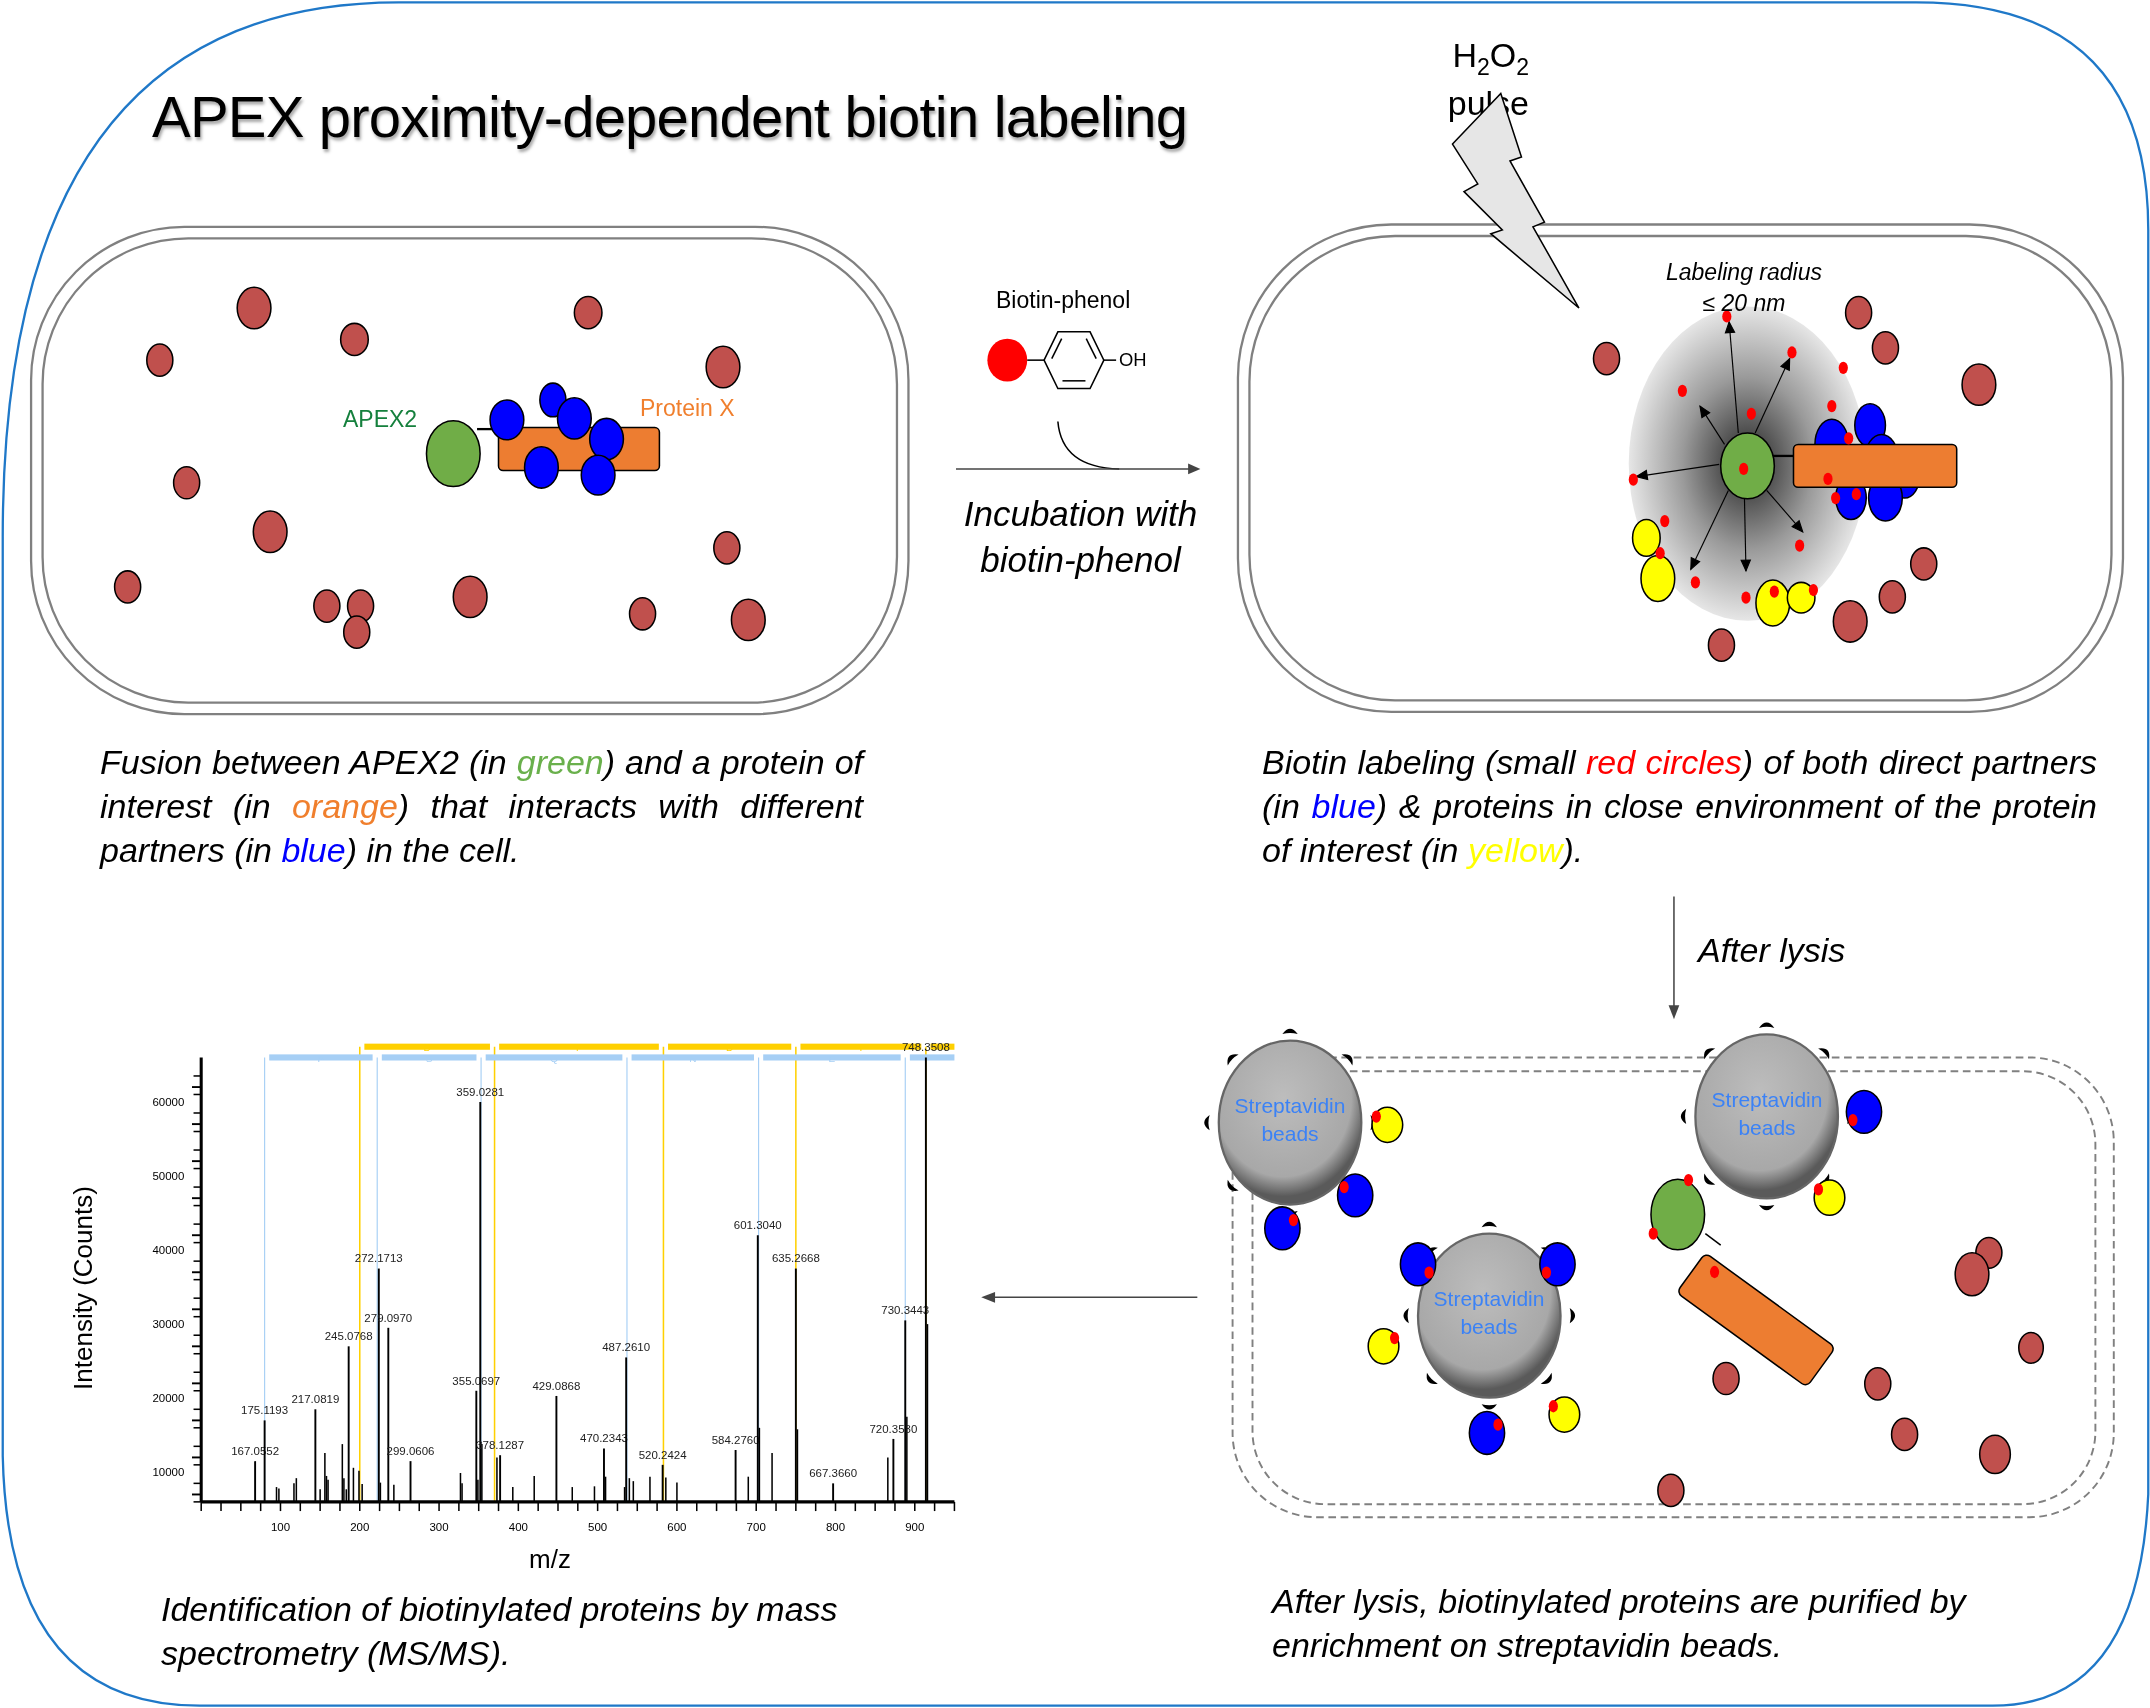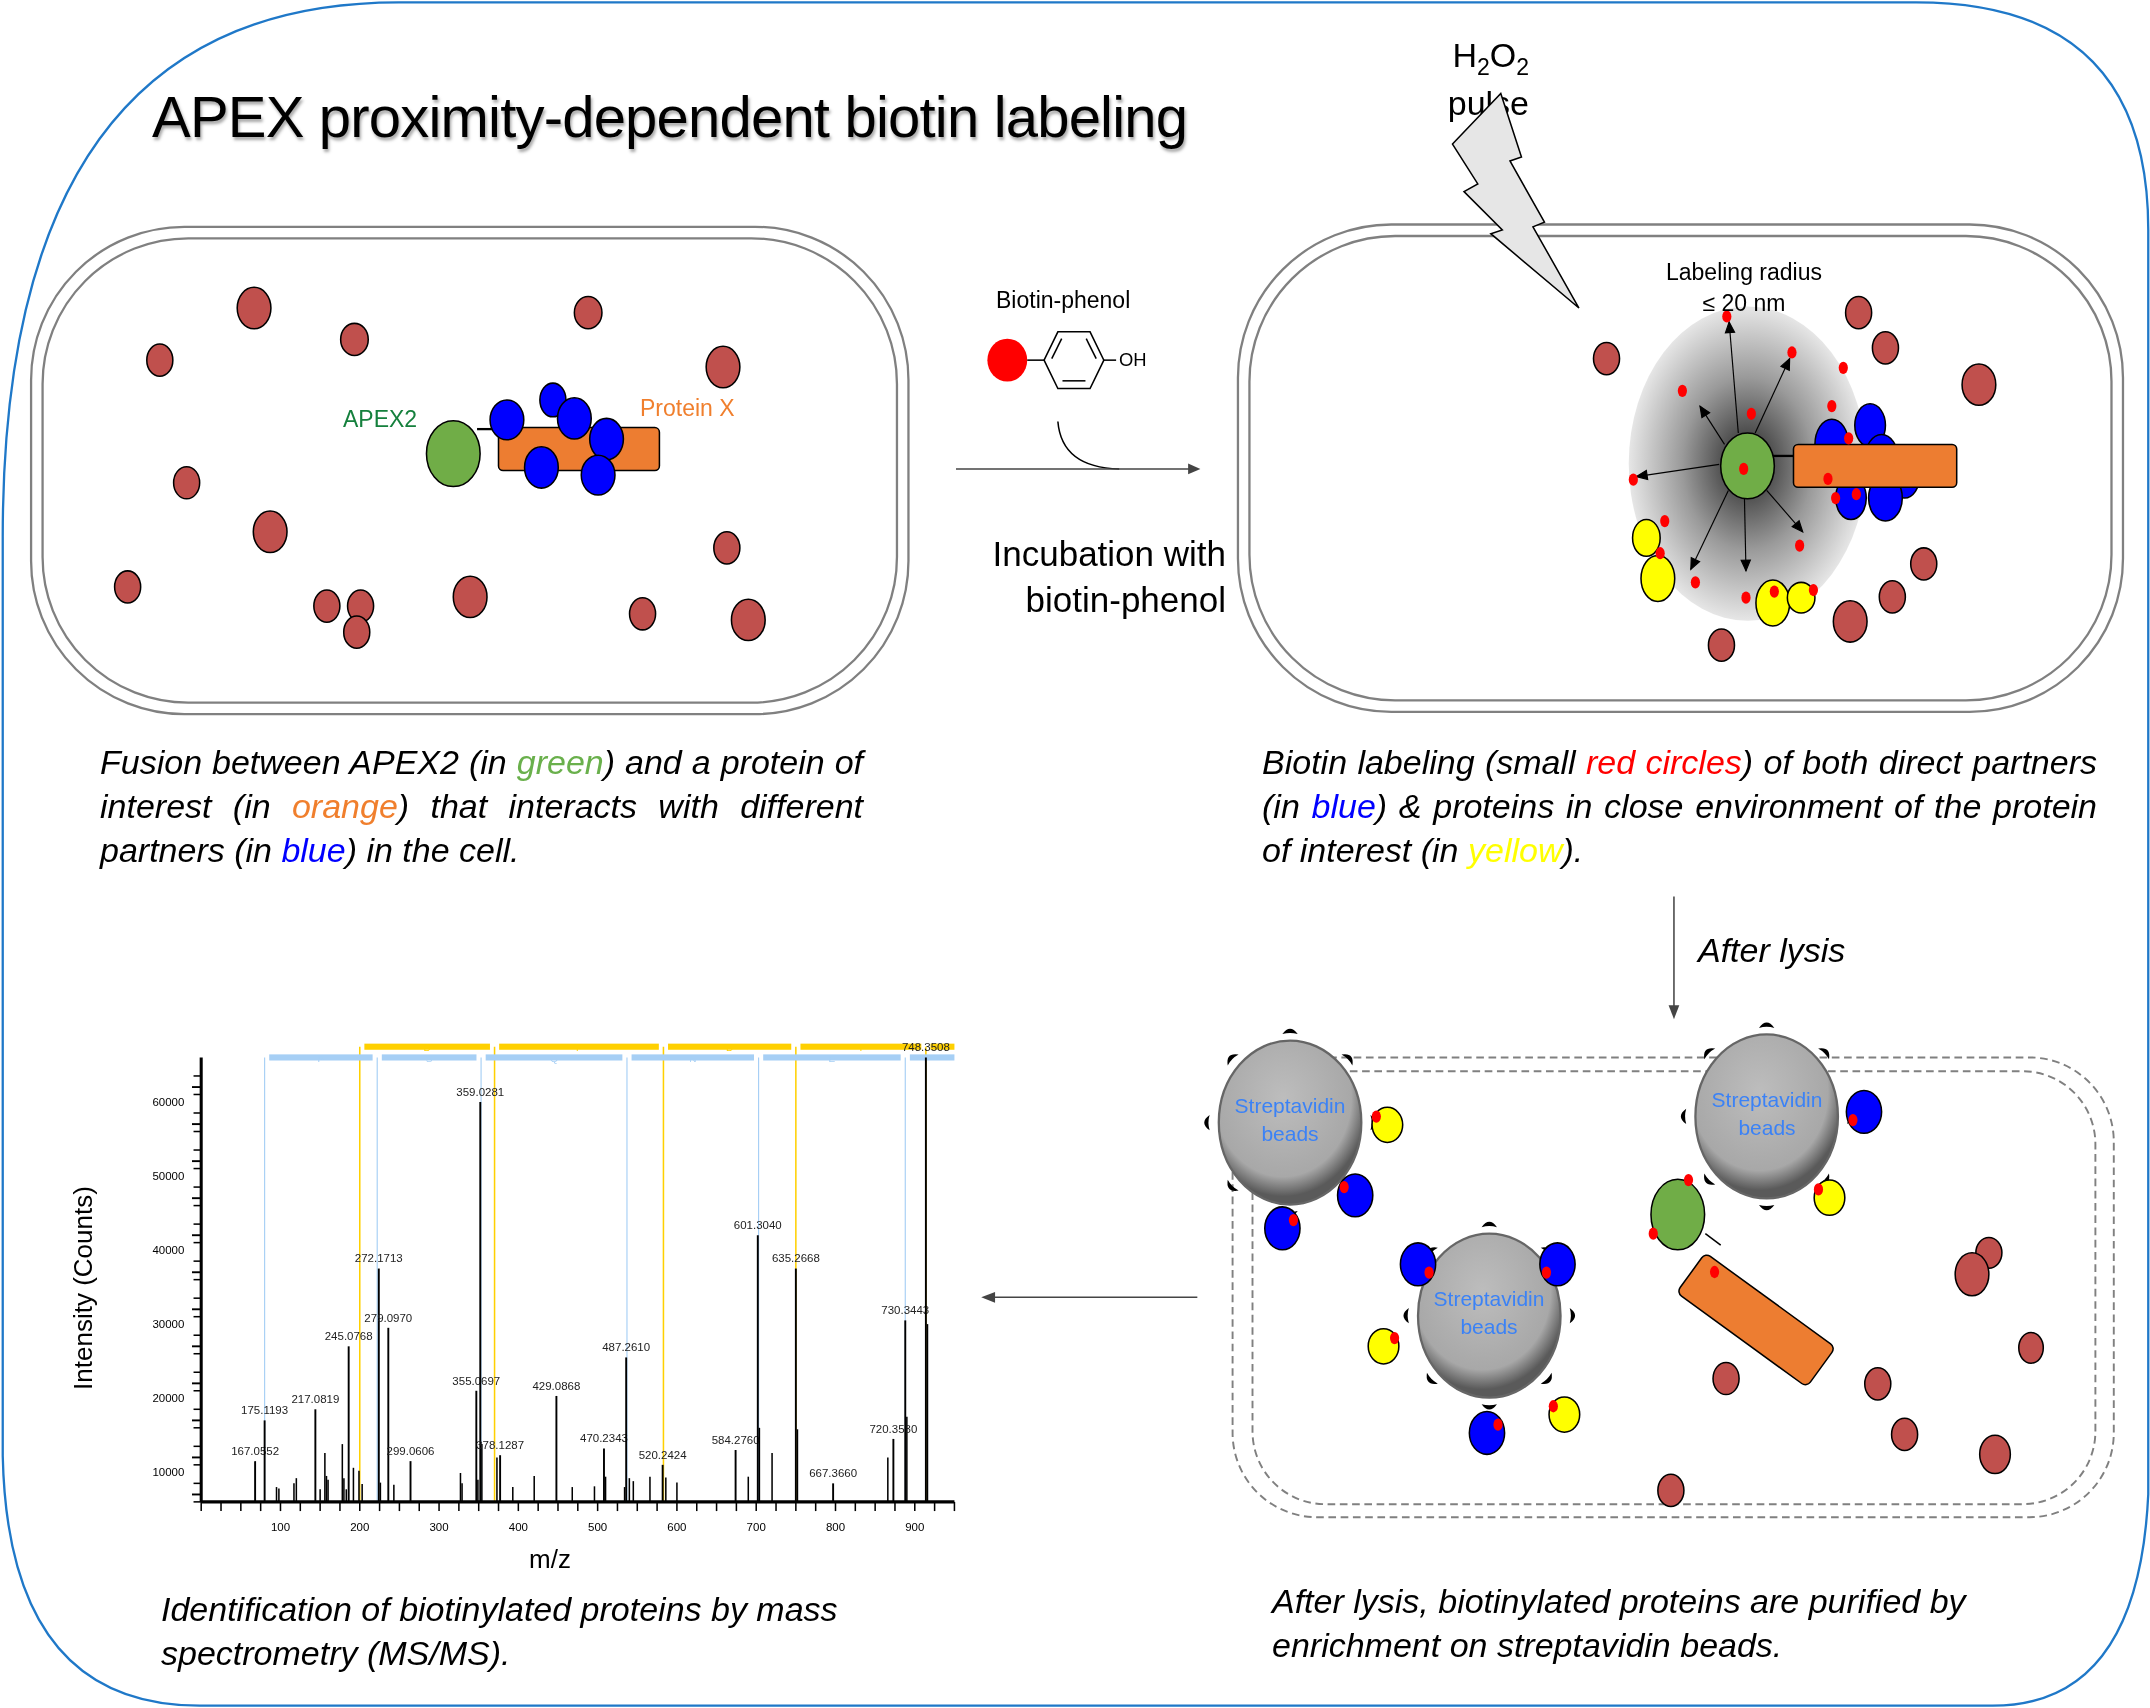--- a/index.html
+++ b/index.html
@@ -3,28 +3,28 @@
 <meta charset="utf-8">
 <style>
   html,body{margin:0;padding:0;background:#fff;}
   body{width:2151px;height:1708px;position:relative;overflow:hidden;font-family:"Liberation Sans",sans-serif;color:#000;}
   .abs{position:absolute;}
   #frame{position:absolute;left:0;top:0;width:2151px;height:1708px;}
   .title{position:absolute;left:152px;top:83px;font-size:58px;letter-spacing:-0.8px;text-shadow:1.5px 3.1px 3.1px rgba(0,0,0,.35);white-space:nowrap;}
   .h2o2{position:absolute;left:1406px;top:37px;width:123px;text-align:right;font-size:34px;line-height:36px;}
   .h2o2 sub{font-size:23px;}
   .bp-label{position:absolute;left:996px;top:287px;font-size:23px;}
-  .incub{position:absolute;left:935px;top:491px;width:291px;text-align:right;font-size:35px;line-height:46px;margin-top:40px;}
+  .incub{position:absolute;left:935px;top:491px;width:291px;text-align:center;font-style:italic;font-size:35px;line-height:46px;}
   .caption{position:absolute;font-style:italic;font-size:34px;line-height:44px;}
   .caption.justify{text-align:justify;text-align-last:left;}
   .caption.center{text-align:left;}
   .lysis{position:absolute;left:1698px;top:931px;font-style:italic;font-size:34px;}
   .label-apex{position:absolute;left:343px;top:406px;font-size:23px;color:#15803d;}
   .label-px{position:absolute;left:640px;top:395px;font-size:23px;color:#f07f2d;}
-  .radius{position:absolute;left:1648px;top:257px;width:192px;text-align:center;font-size:23px;line-height:31px;}
+  .radius{position:absolute;left:1648px;top:257px;width:192px;text-align:center;font-size:23px;line-height:31px;font-style:italic;}
   .bead-label{position:absolute;color:#3b82f6;font-size:21px;line-height:28px;text-align:center;width:130px;}
   .ylabel{position:absolute;left:83px;top:1288px;transform:translate(-50%,-50%) rotate(-90deg);font-size:26px;white-space:nowrap;}
   .xlabel{position:absolute;left:529px;top:1544px;font-size:26px;}
   svg text{font-family:"Liberation Sans",sans-serif;}
 </style>
 </head>
 <body>
 
 <svg id="frame" viewBox="0 0 2806 2229">
   <path d="M 520 3 L 2500 3 Q 2803 3 2803 300 L 2803 1950 Q 2790 2226 2600 2226 L 260 2226 Q 10 2226 3 1900 L 3 700 Q 3 3 520 3 Z" fill="none" stroke="#1f78c8" stroke-width="3"></path>

